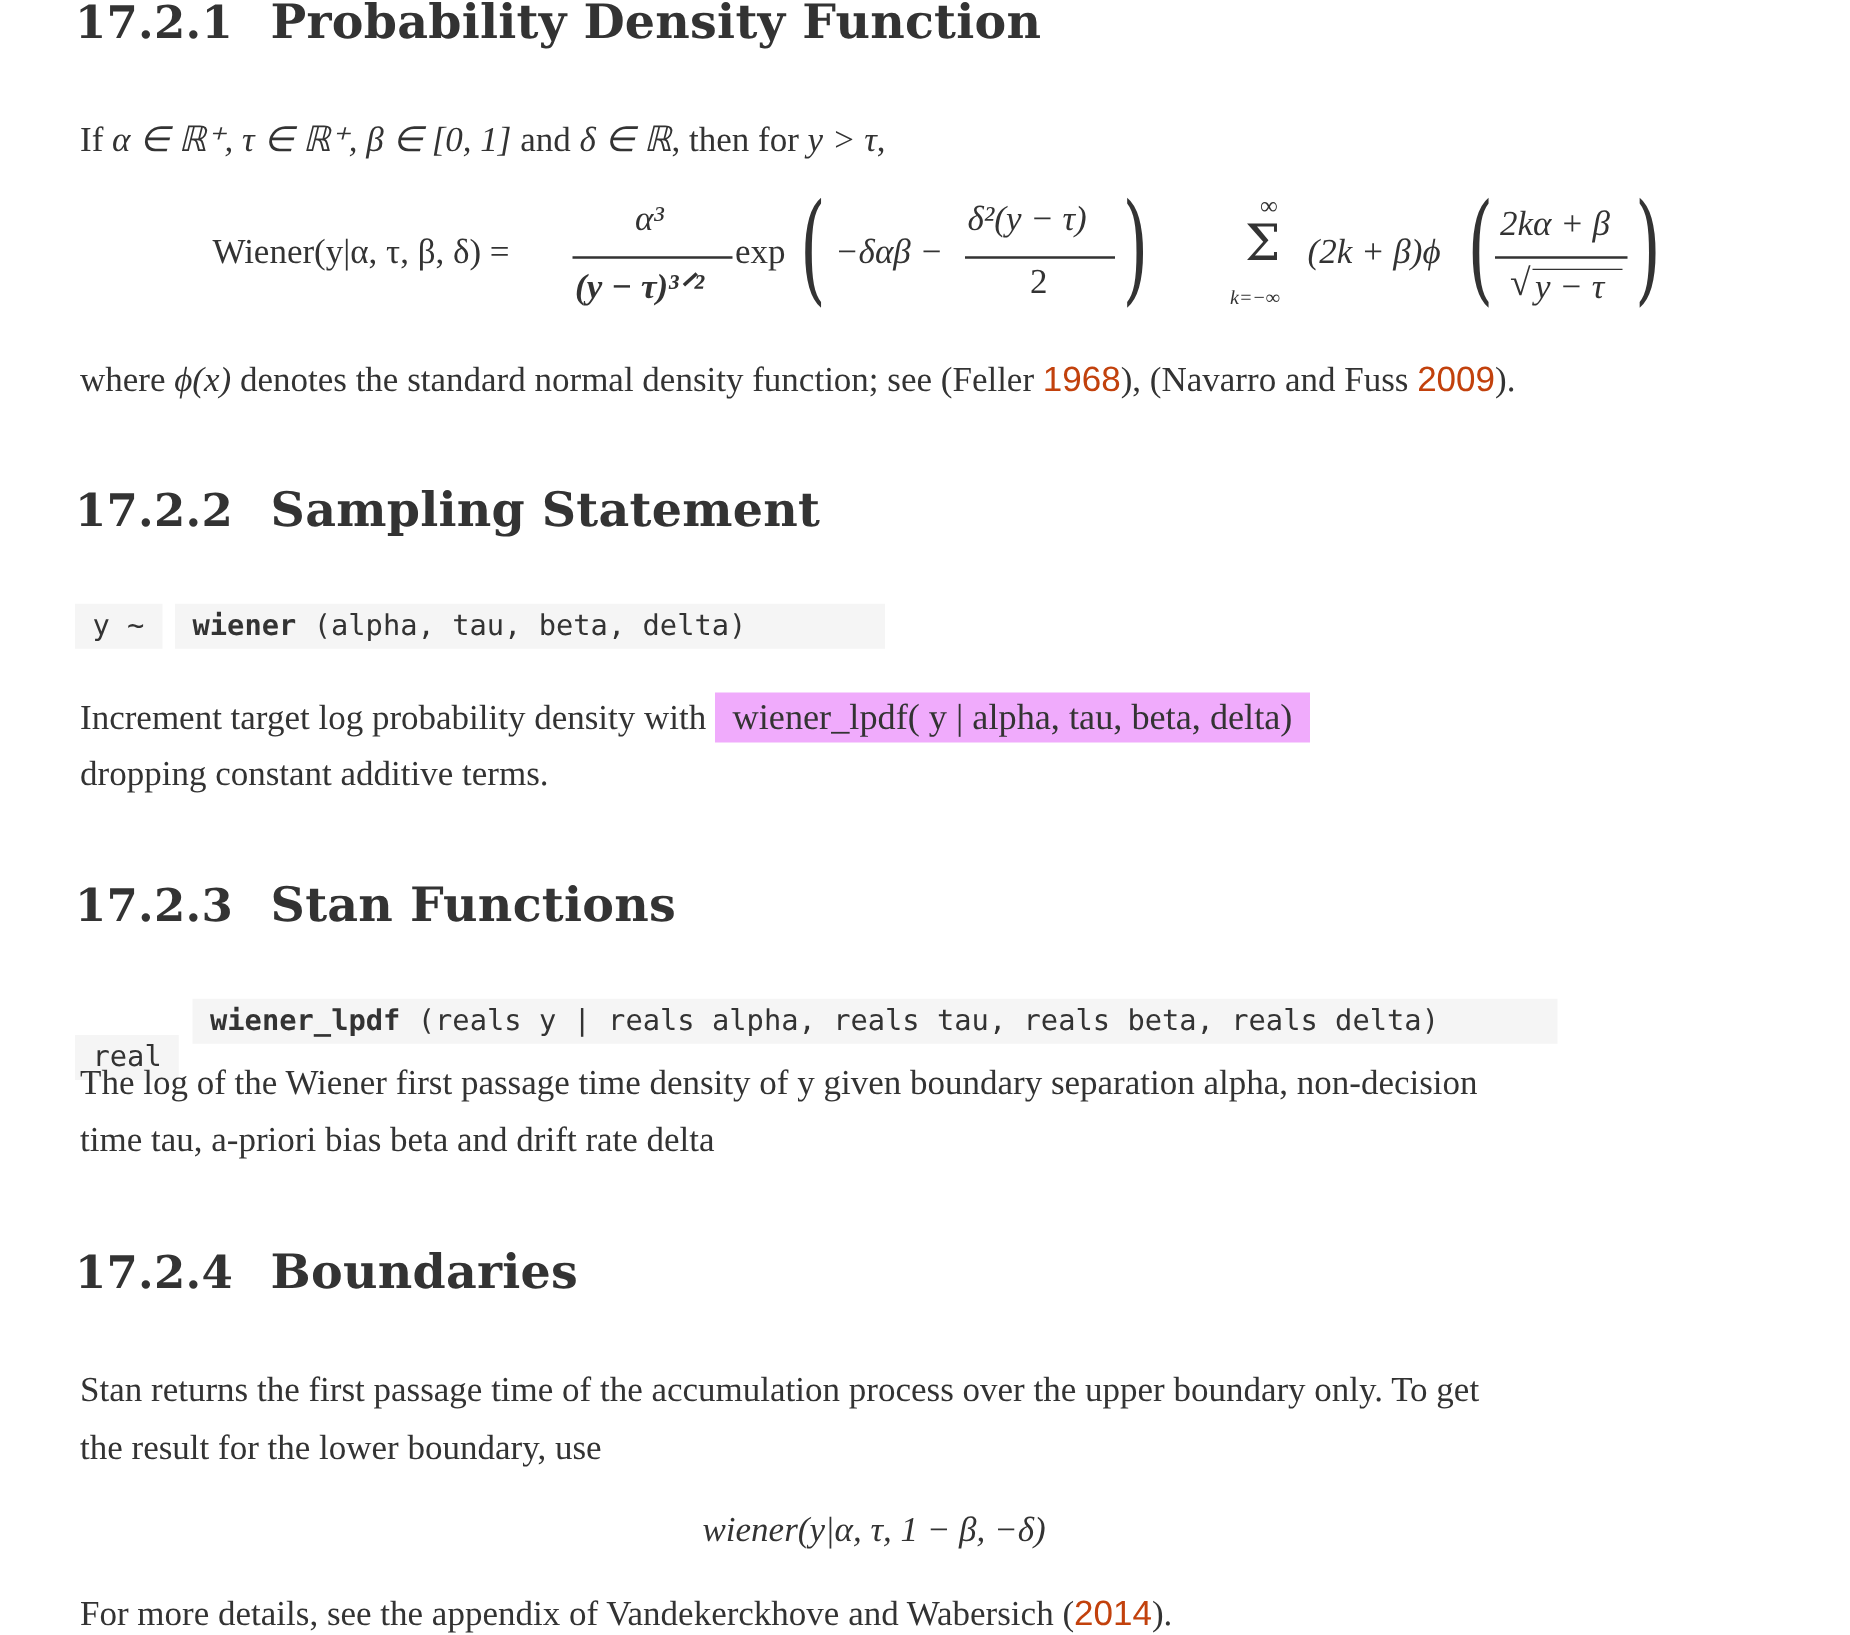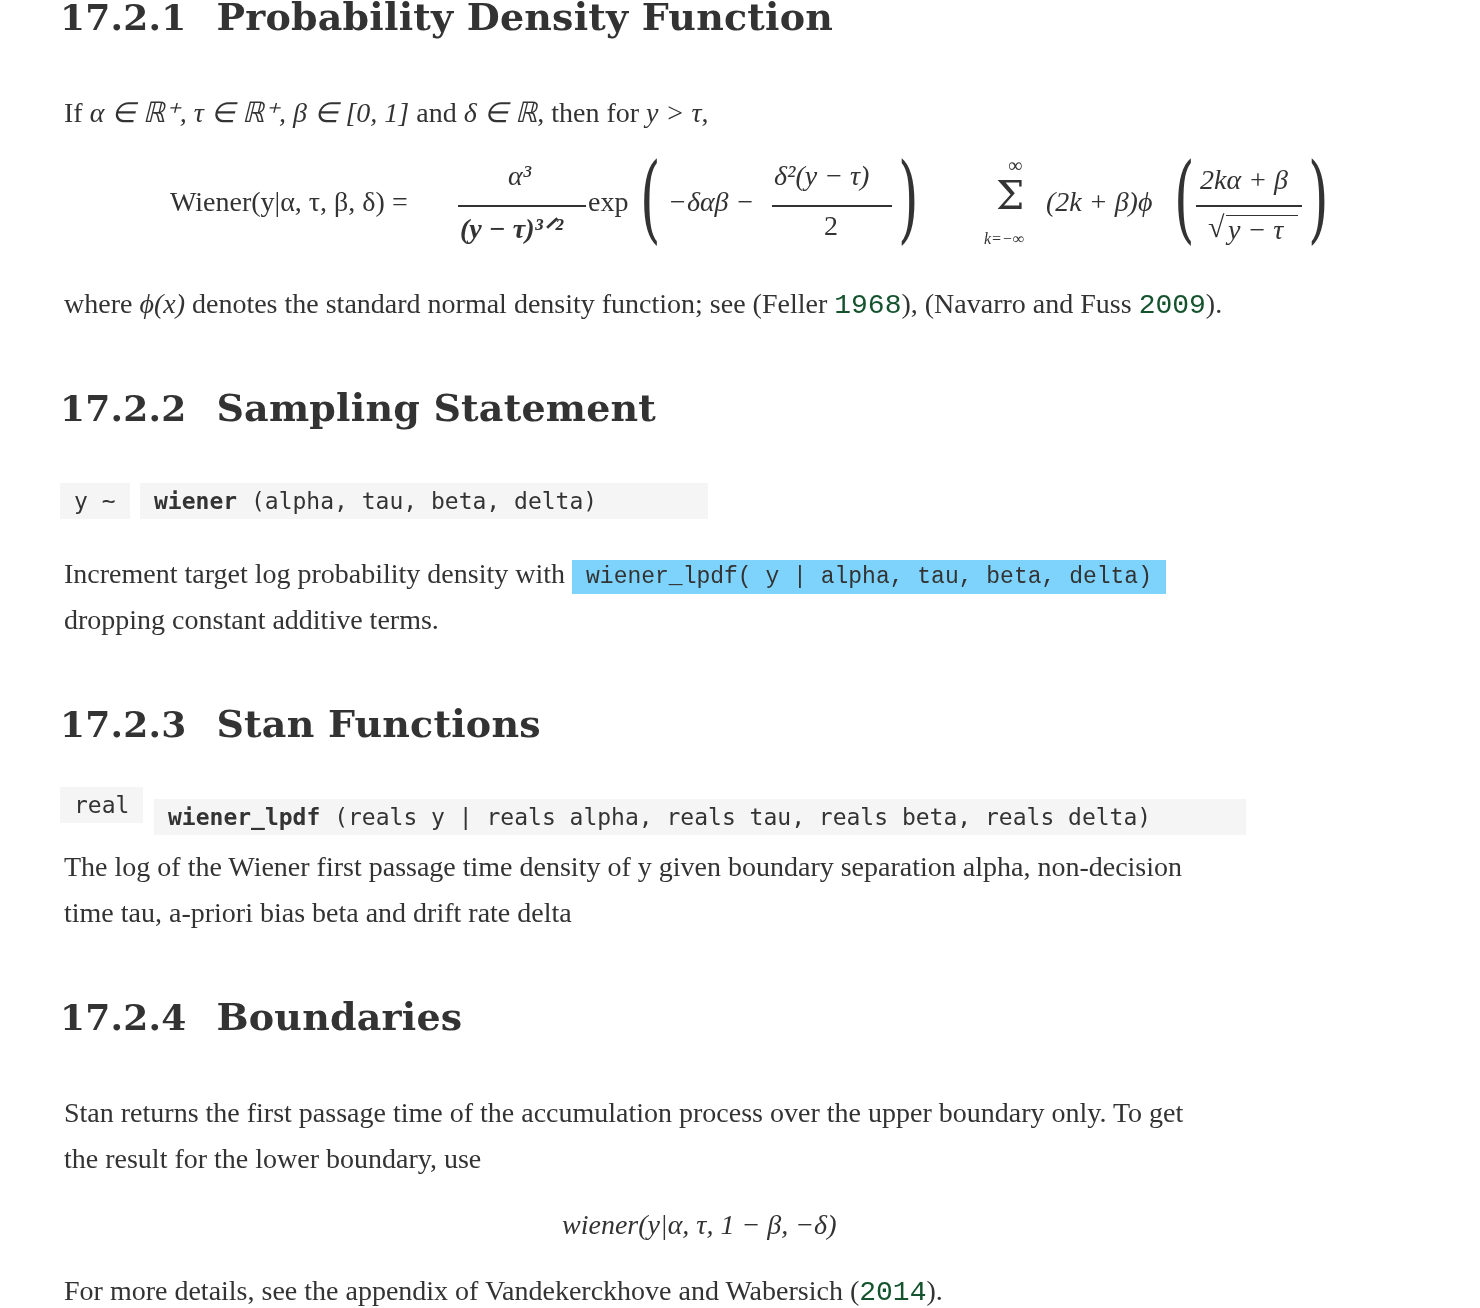--- a/index.html
+++ b/index.html
@@ -14,29 +14,29 @@
     font-family: "DejaVu Serif", serif; font-weight:bold; color:#333;
     font-size:38px; letter-spacing:0.2px; white-space:nowrap;
   }
   .h3 .num { display:inline-block; margin-right:30px; font-size:36px; }
   .p {
     position:absolute; left:0; margin:4px;
     font-family: "Liberation Serif", serif; font-size:28px; line-height:46px;
     color:#333; white-space:nowrap;
   }
   .math { font-family: "Liberation Serif", serif; font-style:italic; }
-  a.cite { color:#14532d; text-decoration:none; font-family:Liberation Mono, monospace; }
+  a.cite { color:#c2410c; text-decoration:none; font-family:Liberation Sans, sans-serif; }
   .code {
     position:absolute; font-family:"DejaVu Sans Mono", monospace; font-size:23px;
     background:#f5f5f5; color:#333; padding:0 14px; height:36px; line-height:36px;
     white-space:pre;
   }
   .code b { font-weight:bold; }
   .inline-code {
-    font-family:Liberation Mono, monospace; font-size:23px; background:#7dd3fc;
+    font-family:Liberation Serif, serif; font-size:29px; background:#f0abfc;
     padding:4px 14px; white-space:pre;
   }
   
   .formula {
     position:absolute; left:110px; top:160px; height:100px; width:1110px;
     font-family:"Liberation Serif", serif; font-size:28px; color:#333;
   }
   .f { position:absolute; white-space:nowrap; }
   .frac-line { position:absolute; height:1.5px; background:#333; }
   .paren { position:absolute; font-family:"DejaVu Serif", serif; font-weight:100; color:#333; transform:scaleX(0.55); transform-origin:left top; }
@@ -98,21 +98,21 @@
 
   <p class="p" style="top:547px;">
     <span>Increment target log probability density with </span><span class="inline-code">wiener_lpdf( y | alpha, tau, beta, delta)</span>
   </p>
   <p class="p" style="top:593px;">dropping constant additive terms.</p>
 
   <h3 class="h3" style="top:701px;">
     <span class="num">17.2.3</span><span>Stan Functions</span>
   </h3>
 
-  <div class="code" style="left:0; top:787px;">real</div>
+  <div class="code" style="left:0; top:828px;">real</div>
   <div class="code" style="left:94px; top:799px; width:1092px; box-sizing:border-box;"><b>wiener_lpdf</b><span> (reals y | reals alpha, reals tau, reals beta, reals delta)</span></div>
 
   <p class="p" style="top:840px;">The log of the Wiener first passage time density of y given boundary separation alpha, non-decision</p>
   <p class="p" style="top:886px;">time tau, a-priori bias beta and drift rate delta</p>
 
   <h3 class="h3" style="top:994px;">
     <span class="num">17.2.4</span><span>Boundaries</span>
   </h3>
 
   <p class="p" style="top:1086px;">Stan returns the first passage time of the accumulation process over the upper boundary only. To get</p>

